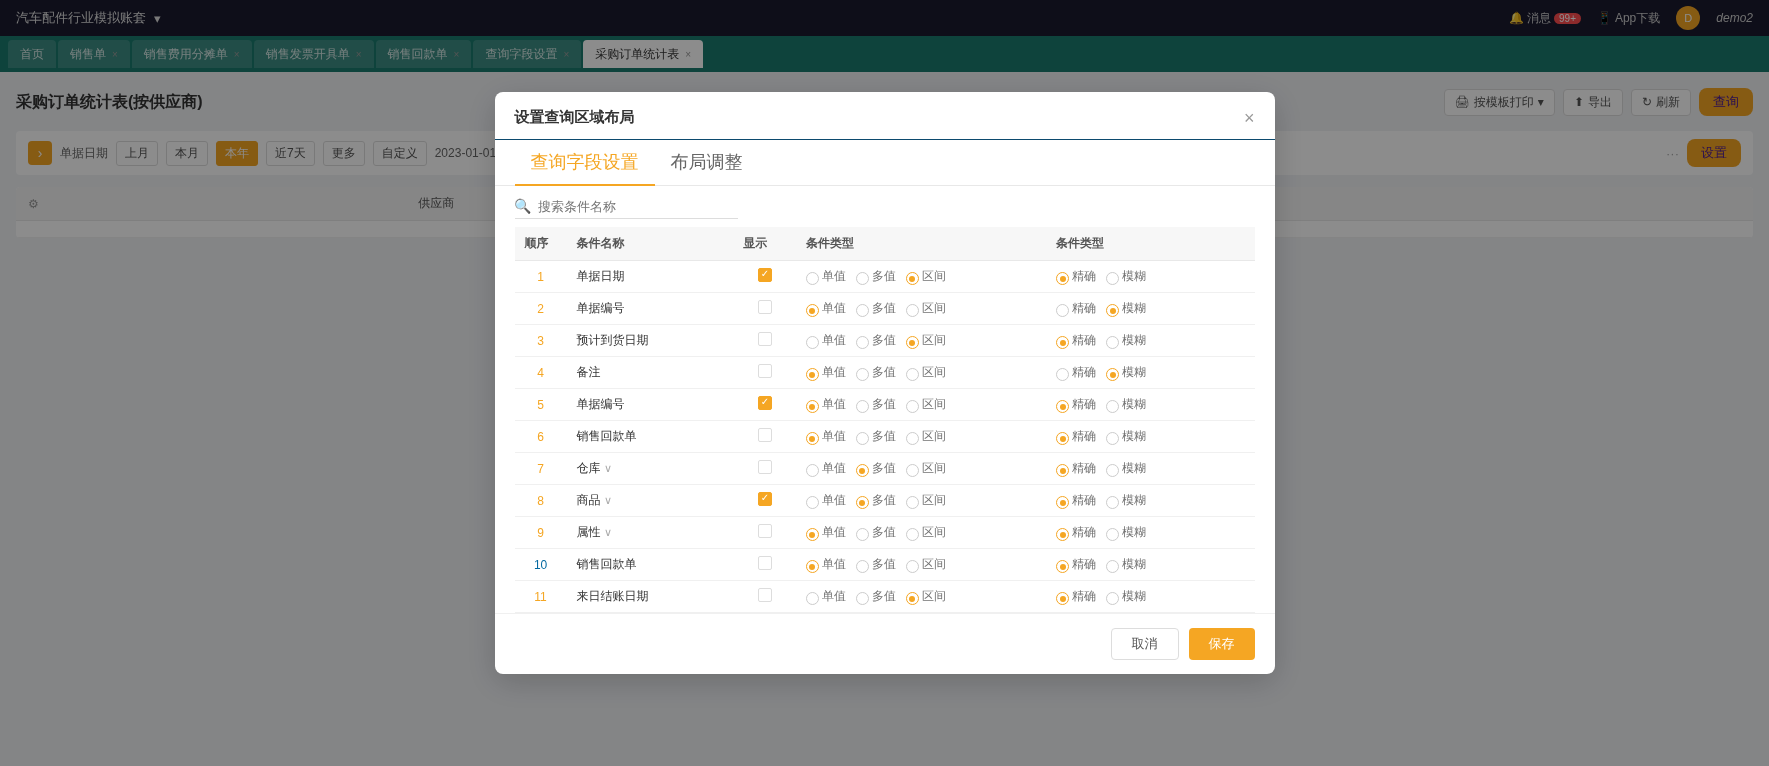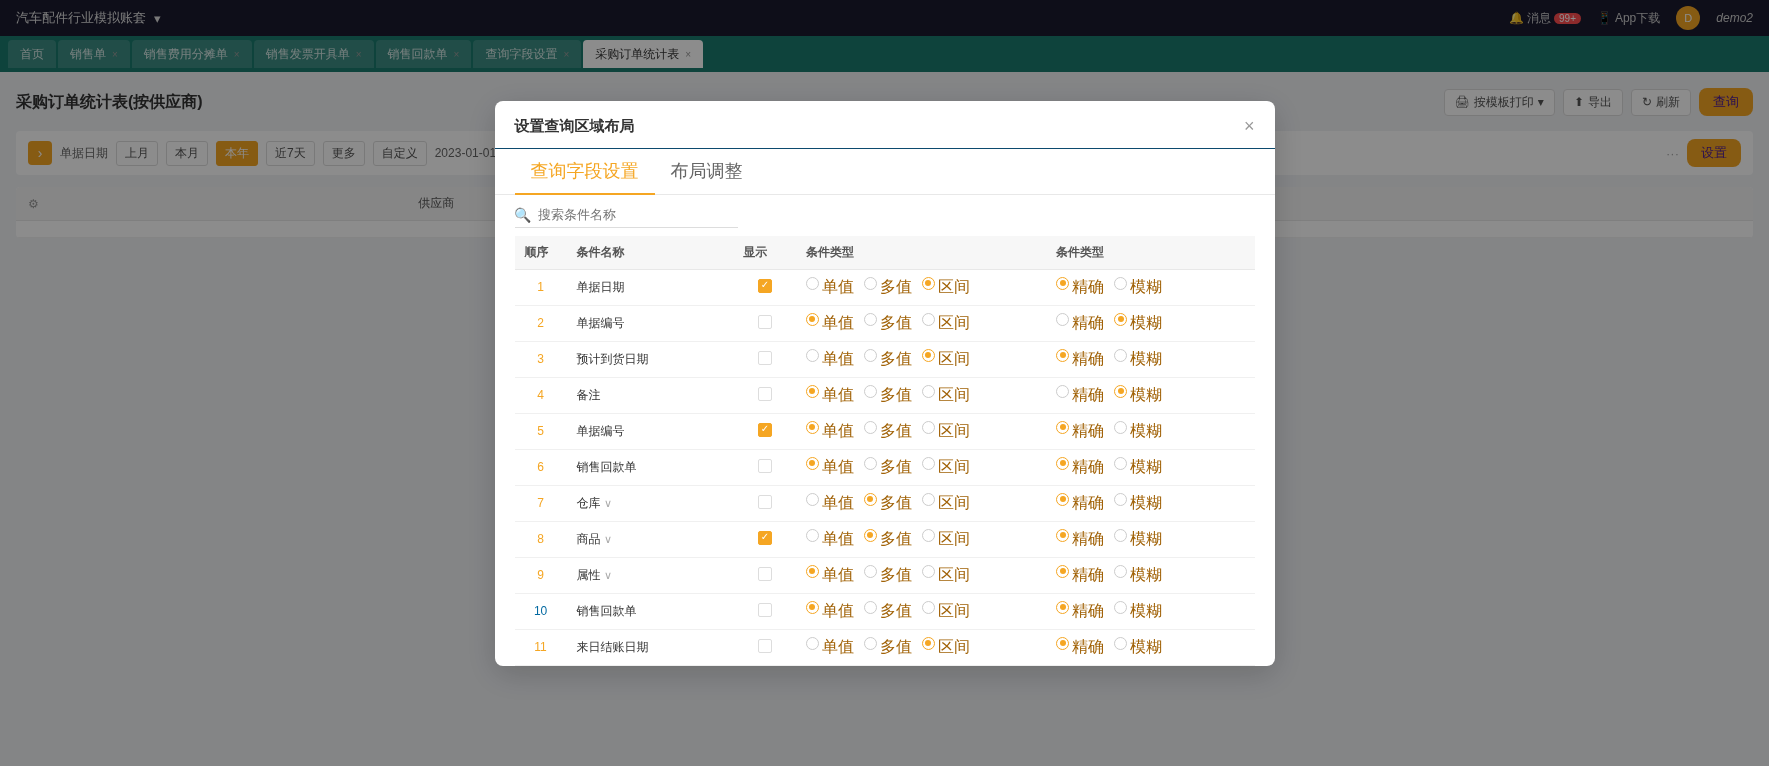--- a/index.html
+++ b/index.html
@@ -210,21 +210,21 @@
       content: '✓';
       color: #fff;
       font-size: 10px;
       position: absolute;
       top: -1px;
       left: 2px;
     }
 
     
     .radio-group { display: flex; align-items: center; gap: 10px; }
-    .radio-item { display: flex; align-items: flex-start; gap: 3px; cursor: pointer; font-size: 16px; color: #a16207; }
+    .radio-item { display: flex; align-items: flex-end; gap: 3px; cursor: pointer; font-size: 12px; color: #737373; }
     .radio-circle {
       width: 13px; height: 13px;
       border-radius: 50%;
       border: 1px solid #ccc;
       background: #fff;
       display: inline-flex;
       align-items: center;
       justify-content: center;
     }
     .radio-circle.selected {
@@ -615,14 +615,18 @@
                 <div class="radio-group">
                   <label class="radio-item"><span class="radio-circle selected"></span>精确</label>
                   <label class="radio-item"><span class="radio-circle"></span>模糊</label>
                 </div>
               </td>
             </tr>
           </tbody>
       </table>
     </div>
 
+    <div class="modal-footer">
+      <button class="btn-cancel">取消</button>
+      <button class="btn-save">保存</button>
+    </div>
   </div>
 </div>
 
 </body></html>

